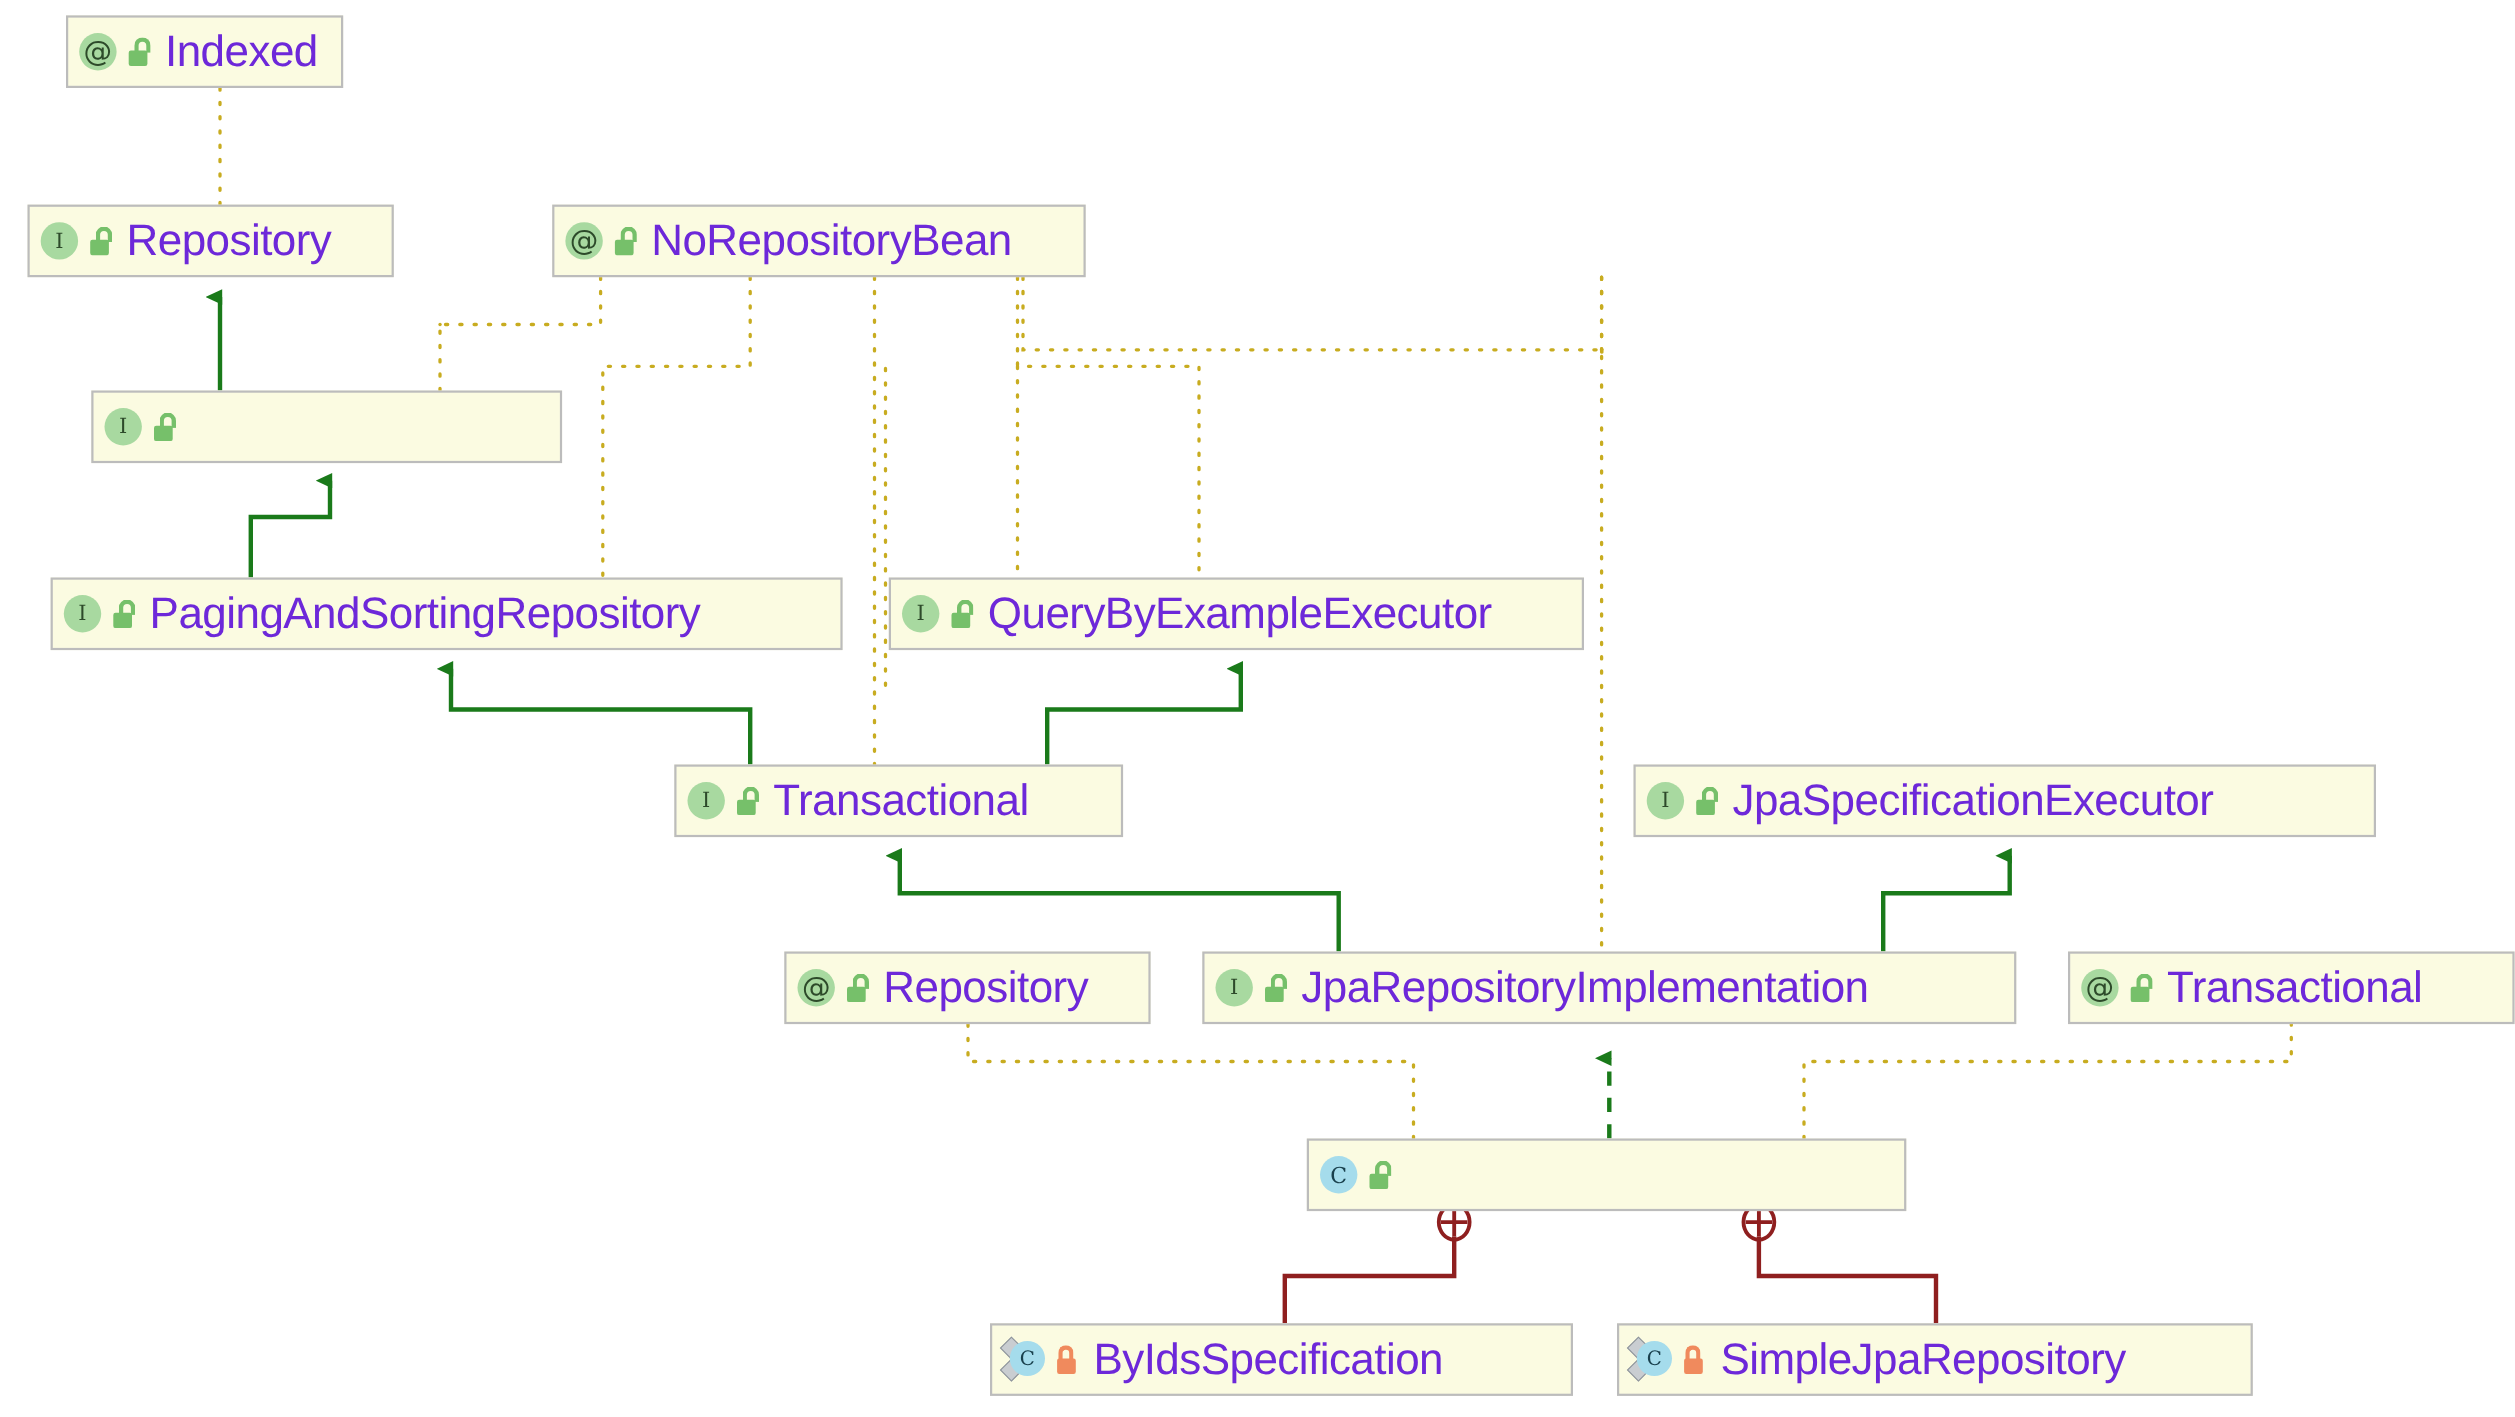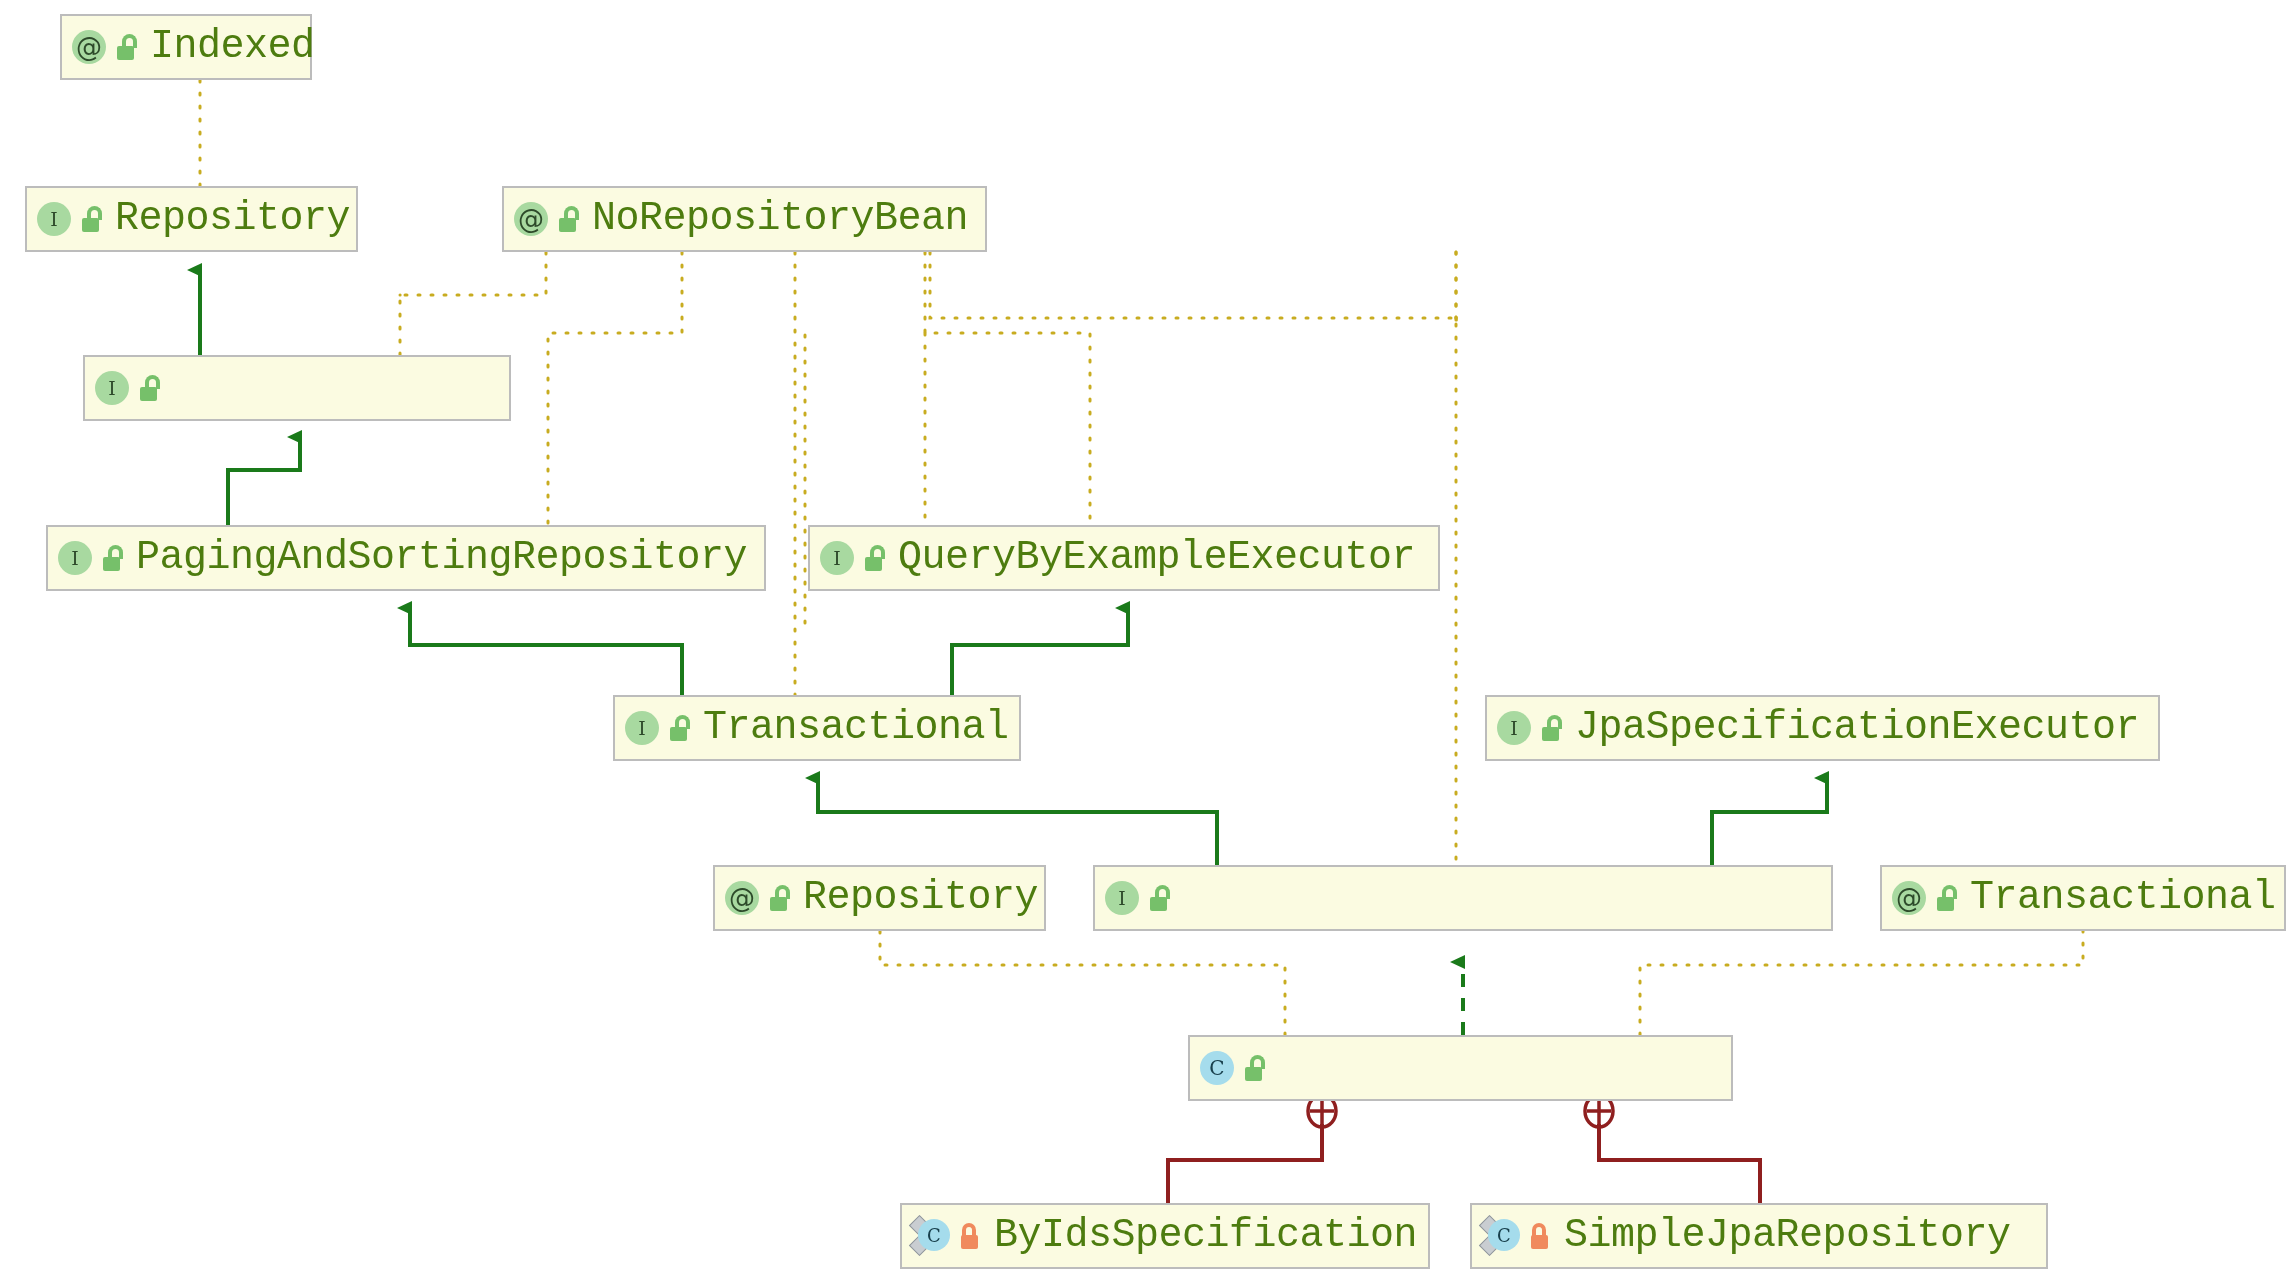--- a/index.html
+++ b/index.html
@@ -5,22 +5,22 @@
   html,body{margin:0;padding:0;background:#ffffff;}
   body{width:2286px;height:1288px;position:relative;overflow:hidden;
        font-family:"DejaVu Sans Mono","Liberation Mono",monospace;}
   #canvas{position:absolute;inset:0;width:2286px;height:1288px;}
   svg.edges{position:absolute;left:0;top:0;width:2286px;height:1288px;pointer-events:none;}
 
   .node{position:absolute;box-sizing:border-box;
         background:#fbfbe1;border:2px solid #bcbcbc;
         display:flex;align-items:center;
         padding:0 14px 0 10px;white-space:nowrap;}
-  .node .label{font-size:40px;line-height:1;color:#4d7c0f;
-               font-family:Liberation Mono, monospace;
+  .node .label{font-size:40px;line-height:1;color:#6d28d9;
+               font-family:Liberation Sans, sans-serif;
                letter-spacing:-0.5px;}
 
   
   .ico{flex:0 0 auto;position:relative;margin-right:6px;}
 
   .ico-iface,.ico-annot{width:34px;height:34px;border-radius:50%;
       background:#a8d9a0;display:flex;align-items:center;justify-content:center;}
   .ico-iface span{font-size:19px;color:#2d4a2a;font-family:"DejaVu Serif","Liberation Serif",serif;}
   .ico-annot span{font-size:26px;color:#2d4a2a;line-height:1;
       font-family:"DejaVu Sans","Liberation Sans",sans-serif;}
@@ -216,20 +216,21 @@
   </div>
 
   <div class="node" style="left:1093px;top:865px;width:740px;height:66px;">
     <span class="ico ico-iface">
         <span>I</span>
       </span>
     <span class="lock pub">
         <i class="shackle"></i>
         <i class="body"></i>
       </span>
+    <span class="label">JpaRepositoryImplementation</span>
   </div>
 
   <div class="node" style="left:1880px;top:865px;width:406px;height:66px;">
     <span class="ico ico-annot">
         <span>@</span>
       </span>
     <span class="lock pub">
         <i class="shackle"></i>
         <i class="body"></i>
       </span>

